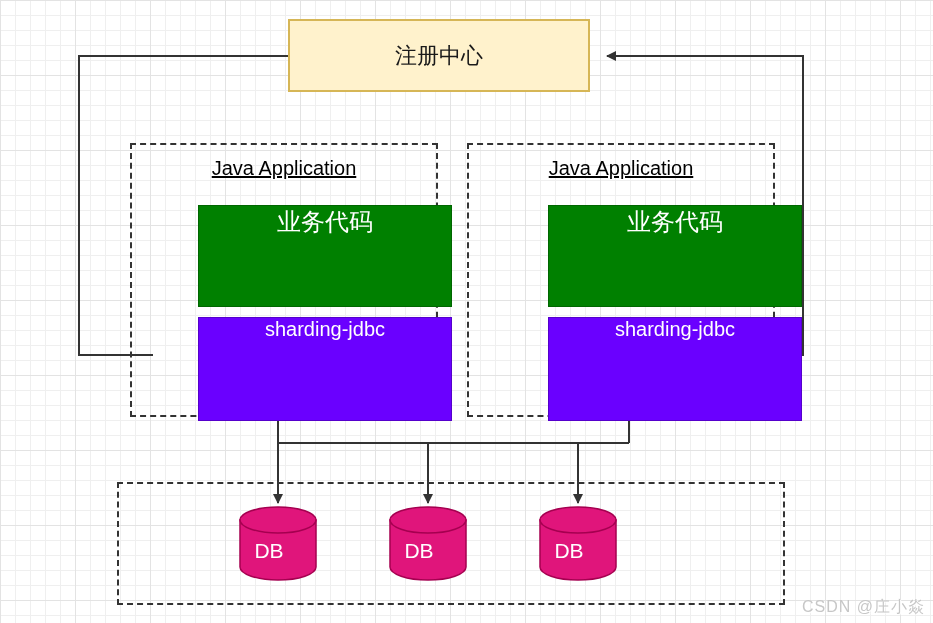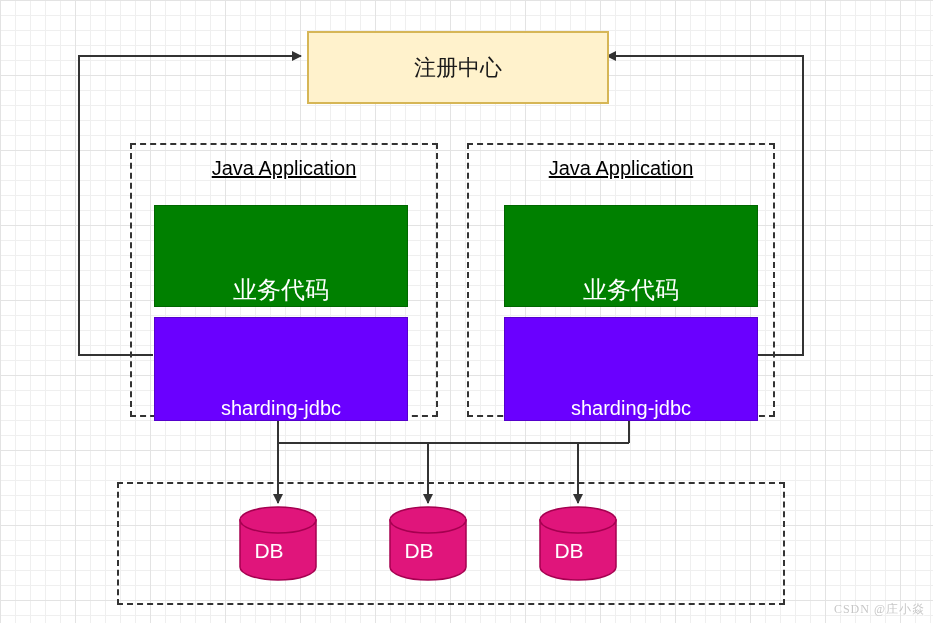--- a/index.html
+++ b/index.html
@@ -30,30 +30,29 @@
     pointer-events: none;
   }
   .connectors path {
     fill: none;
     stroke: var(--connector, #333333);
     stroke-width: 2;
   }
 
   
   .registry {
-    left: 307px; top: 19px;
+    left: 288px; top: 19px;
     width: 302px; height: 73px;
     background: var(--registry-fill, #FFF2CC);
     border: 2px solid var(--registry-border, #D6B656);
     display: flex;
     align-items: center;
     justify-content: center;
     font-size: 22px;
     color: #1a1a1a;
-    margin-top: 12px;
   }
 
   
   .app {
     top: 143px;
     width: 308px; height: 274px;
     border: 2px dashed #333333;
     background: transparent;
   }
   .app.app-left  { left: 130px; }
@@ -63,23 +62,24 @@
     left: 0; right: 0; top: 12px;
     text-align: center;
     font-size: 20px;
     color: #000000;
     text-decoration: underline;
   }
   .stack-box {
     position: absolute;
     width: 252px;
     display: flex;
-    align-items: flex-end;
+    align-items: flex-start;
     justify-content: center;
     color: #ffffff;
+    margin-left: 44px;
   }
   .app-left  .stack-box { left: 22px; }
   .app-right .stack-box { left: 35px; }
   .business {
     top: 60px; height: 100px;
     background: var(--business-fill, #008000);
     border: 1px solid #006600;
     font-size: 24px;
   }
   .jdbc {
@@ -112,25 +112,24 @@
     position: absolute;
     left: 0; right: 0; top: 33px;
     text-align: center;
     font-size: 21px;
     color: #ffffff;
   }
 
   
   .watermark {
     right: 8px; bottom: 5px;
-    font-size: 12px;
+    font-size: 16px;
     color: #c7c7c7;
     text-shadow: 1px 1px 0 rgba(255,255,255,0.9);
     letter-spacing: 1px;
-    font-family: Liberation Serif, serif;
   }
 </style>
 </head>
 <body>
 
 <div class="canvas">
 
   <svg class="connectors" viewBox="0 0 933 623" aria-hidden="true">
     <defs>
       <marker id="arrow" markerWidth="11" markerHeight="11" refX="9" refY="5" orient="auto" markerUnits="userSpaceOnUse">

